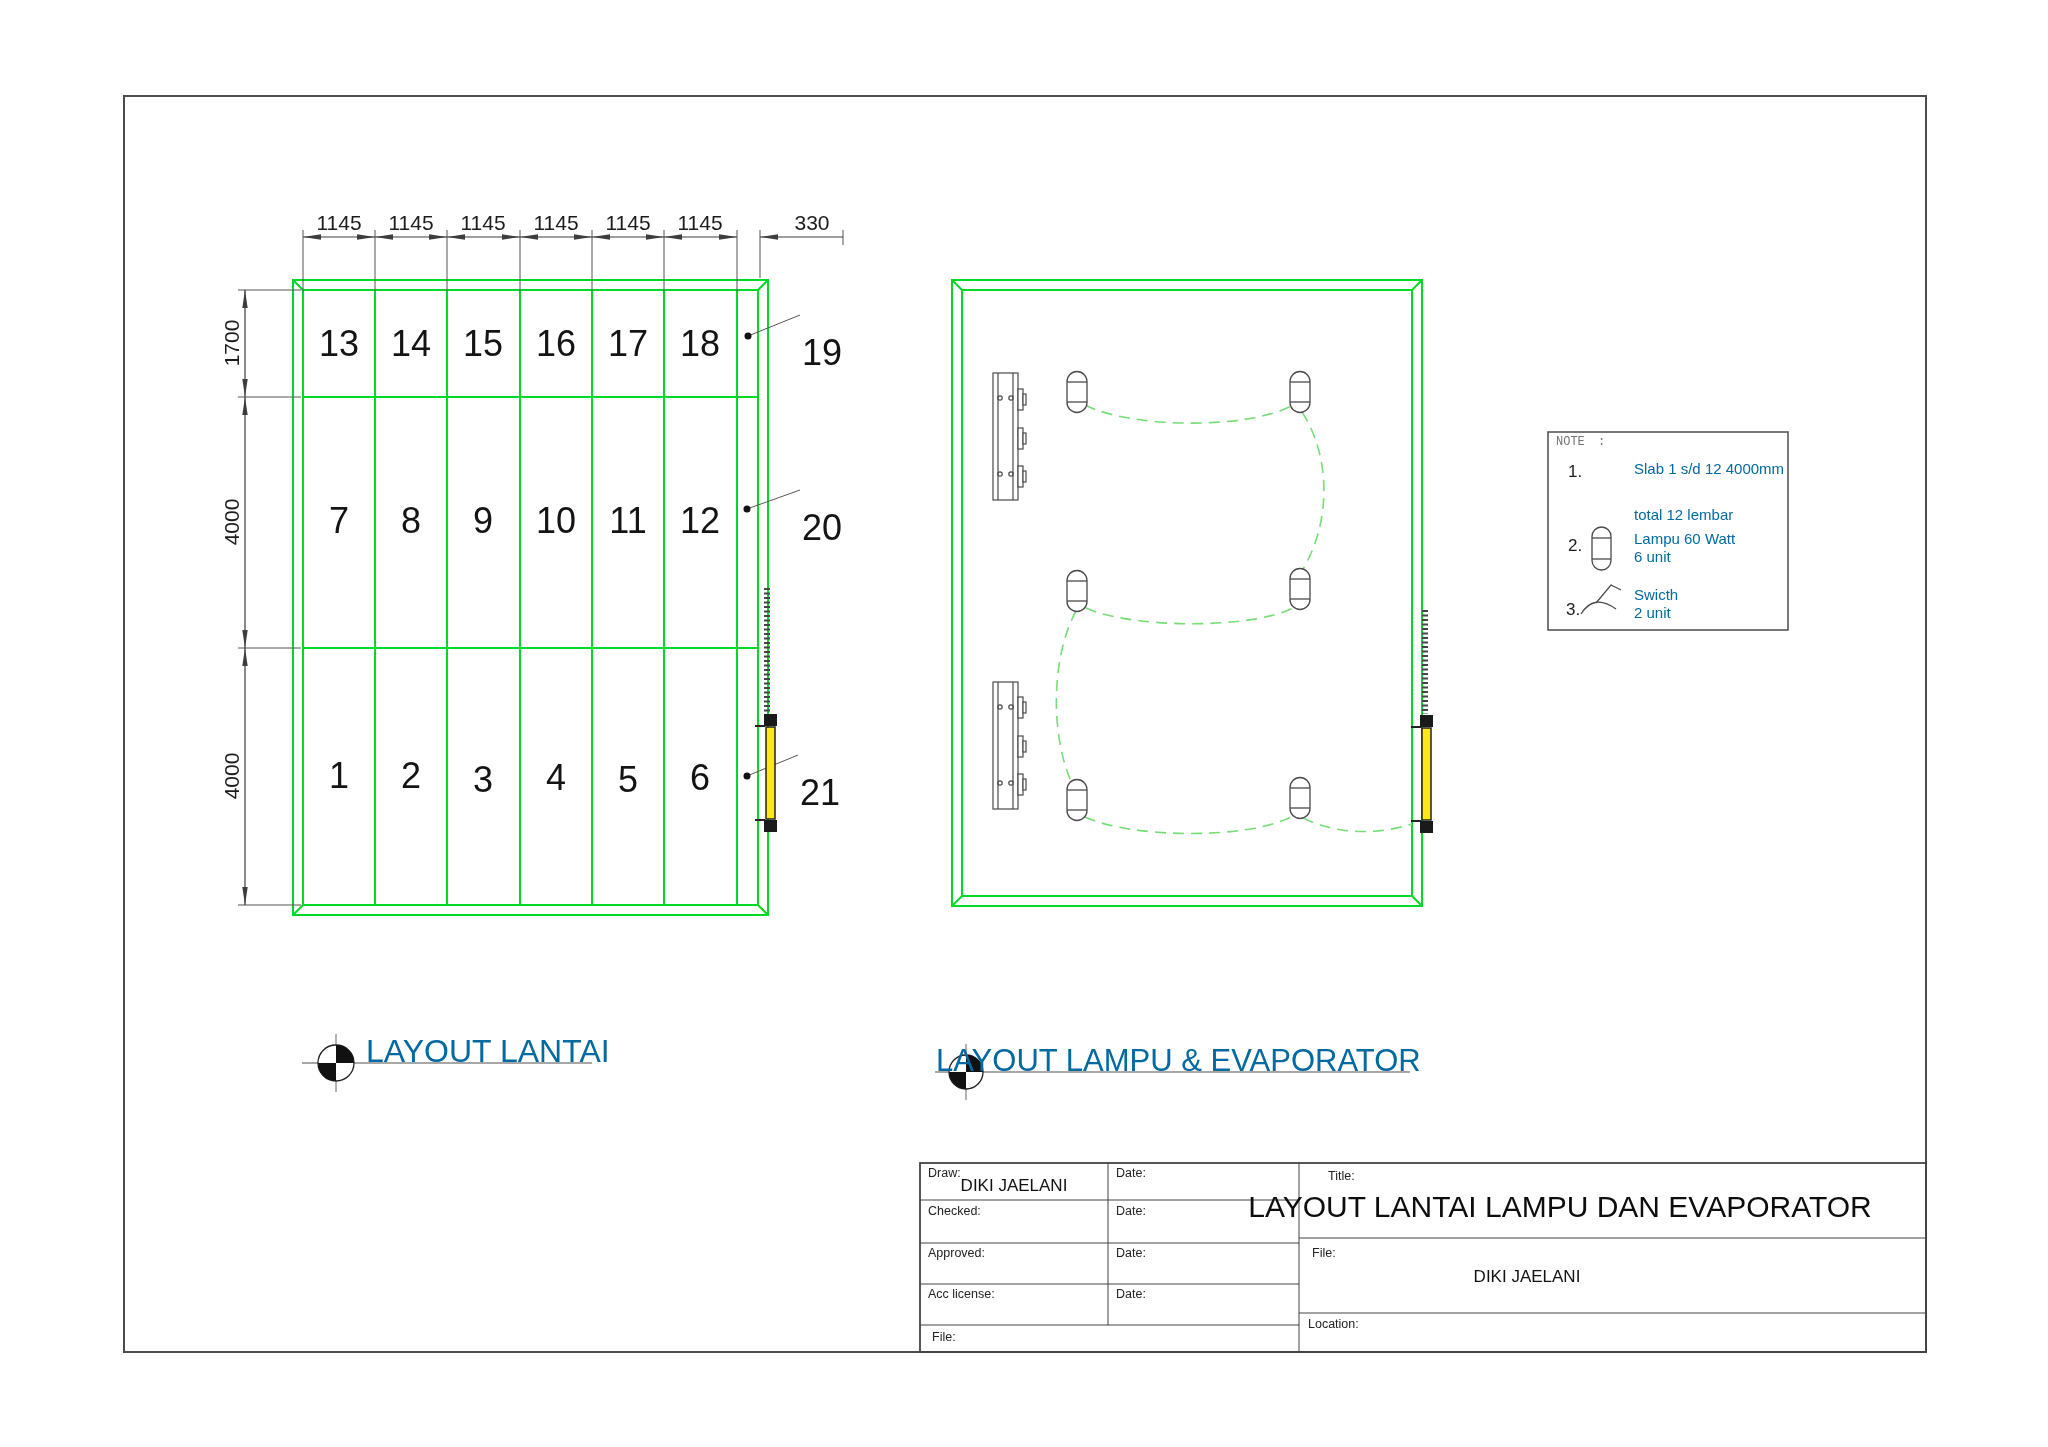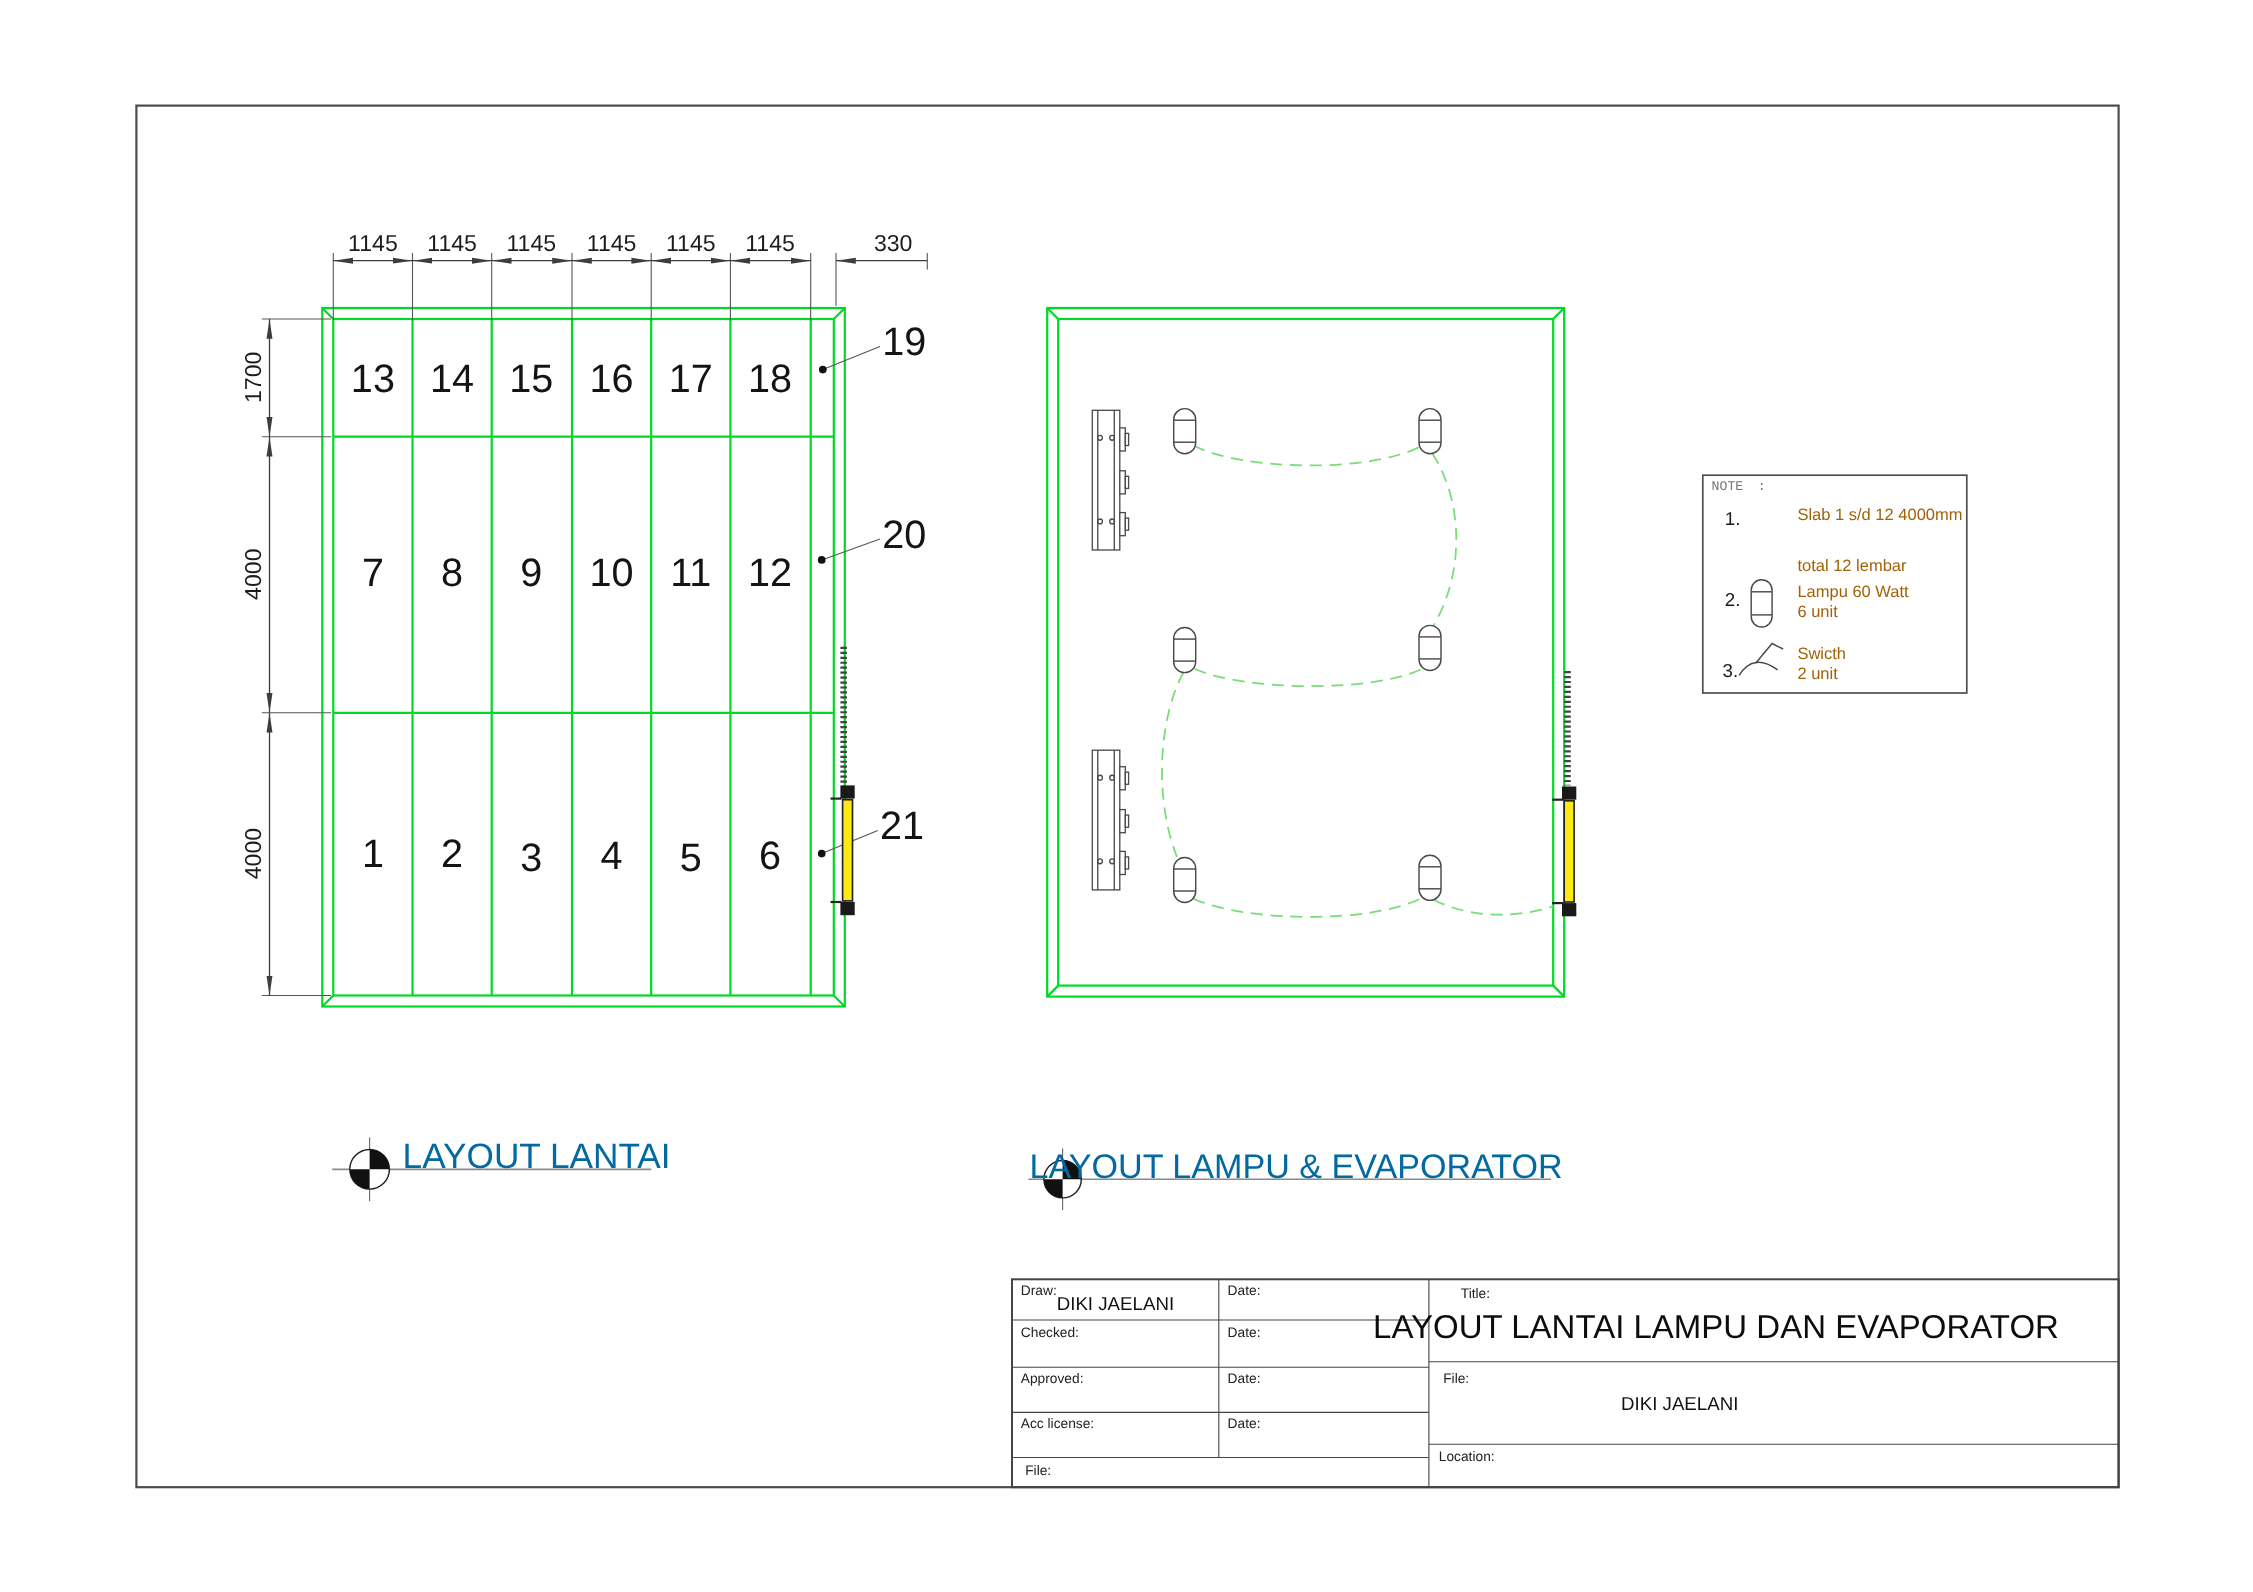--- a/index.html
+++ b/index.html
@@ -6,24 +6,24 @@
   body{
     width:2048px;height:1447px;position:relative;background:#ffffff;
     font-family:"Liberation Sans", sans-serif;color:#1c1c1c;overflow:hidden;
   }
   svg.linework{position:absolute;left:0;top:0;z-index:1;}
   .txt{position:absolute;z-index:2;white-space:nowrap;line-height:1;}
   .c{transform:translate(-50%,-50%);}
   .rot{transform:translate(-50%,-50%) rotate(-90deg);}
   .dim{font-size:21px;color:#1c1c1c;}
   .cellnum{font-size:36px;color:#141414;}
-  .callout{font-size:36px;color:#141414;}
+  .callout{font-size:36px;color:#141414;margin-top:42px;}
   .viewtitle{font-size:32px;color:#0369a1;}
   .notesmall{font-size:12px;color:#737373;font-family:Liberation Mono, monospace;}
-  .noteitem{font-size:15px;color:#a16207;}
+  .noteitem{font-size:15px;color:#0369a1;}
   .noteno{font-size:17px;color:#1c1c1c;}
   .tblab{font-size:12.5px;color:#222;}
   .tbval{font-size:17px;color:#111;}
   .tbtitle{font-size:30px;color:#0d0d0d;}
 </style>
 </head>
 <body>
 
 <svg class="linework" width="2048" height="1447" viewBox="0 0 2048 1447">
   <defs>

